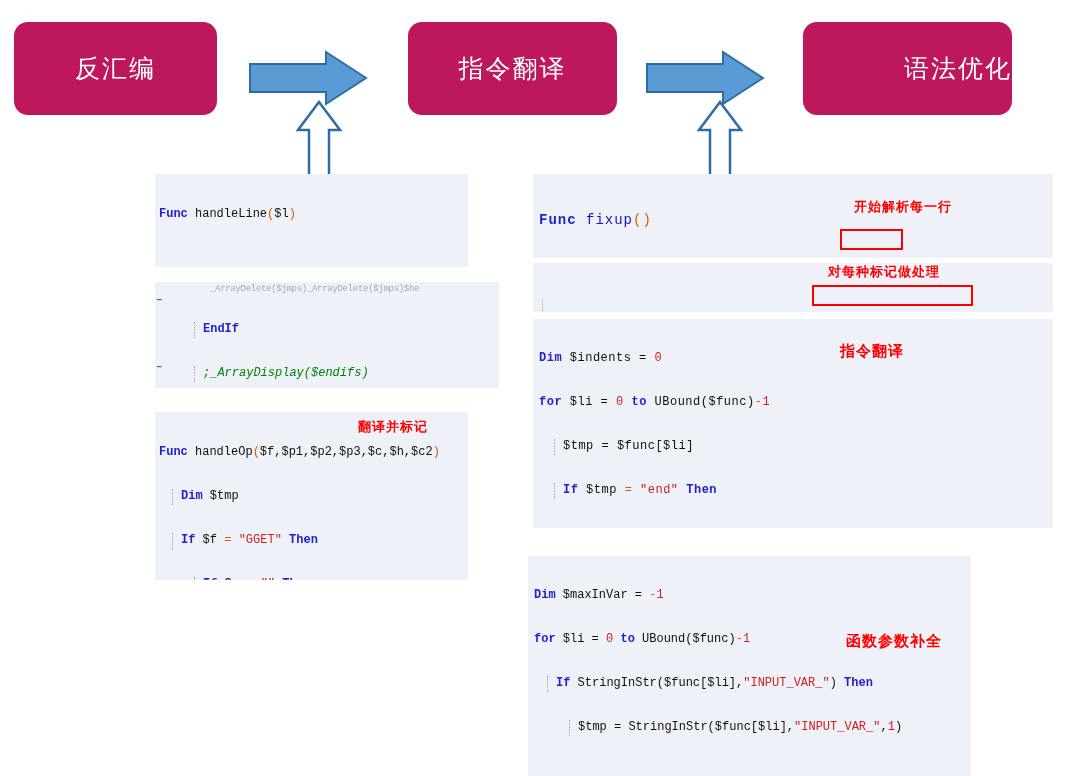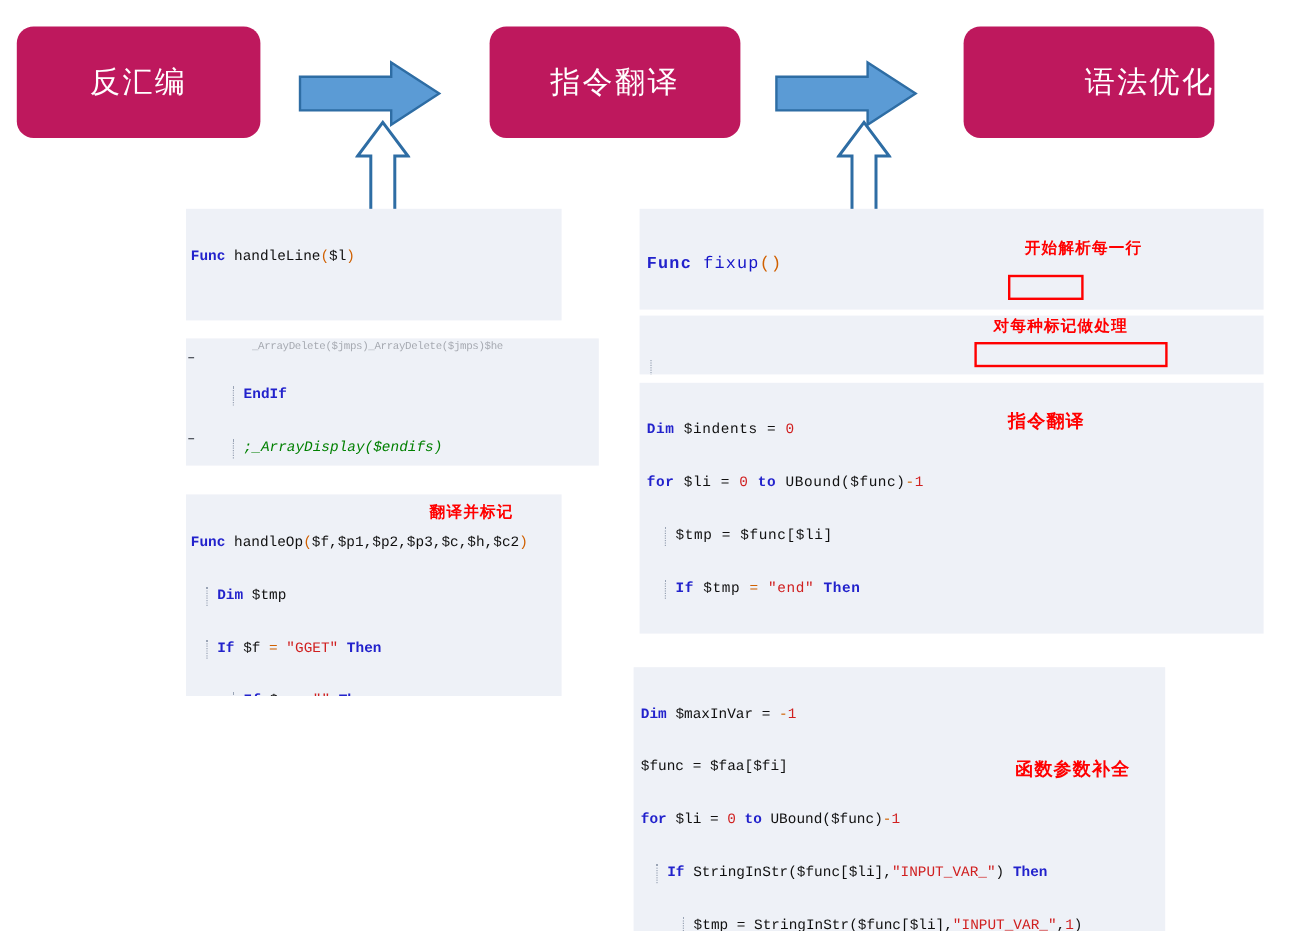--- a/index.html
+++ b/index.html
@@ -216,21 +216,20 @@
   
   
   
   
   
 </div>
 <div class="annot annot-sm" style="left:840px; top:342px;">指令翻译</div>
 
 <div class="code-panel" id="panel-inputvar" style="left:528px; top:556px; width:443px; height:233px; padding:4px 0 0 6px; font-size:12px;">
   <div class="code-line"><span class="kw">Dim </span><span class="plain">$maxInVar = </span><span class="op">-</span><span class="num">1</span></div>
-  <div class="code-line"><span class="plain">$func = $faa[$fi]</span></div>
   <div class="code-line"><span class="kw">for</span> <span class="plain">$li = </span><span class="num">0</span><span class="plain"> </span><span class="kw">to</span><span class="plain"> UBound($func)</span><span class="op">-</span><span class="num">1</span></div>
   <div class="code-line gutter-line" style="margin-left:22px;"><span class="kw">If </span><span class="plain">StringInStr($func[$li],</span><span class="str">"INPUT_VAR_"</span><span class="plain">) </span><span class="kw">Then</span></div>
   <div class="code-line gutter-line" style="margin-left:44px;"><span class="plain">$tmp = StringInStr($func[$li],</span><span class="str">"INPUT_VAR_"</span><span class="plain">,</span><span class="num">1</span><span class="plain">)</span></div>
   
   
   
   
   
   
   

